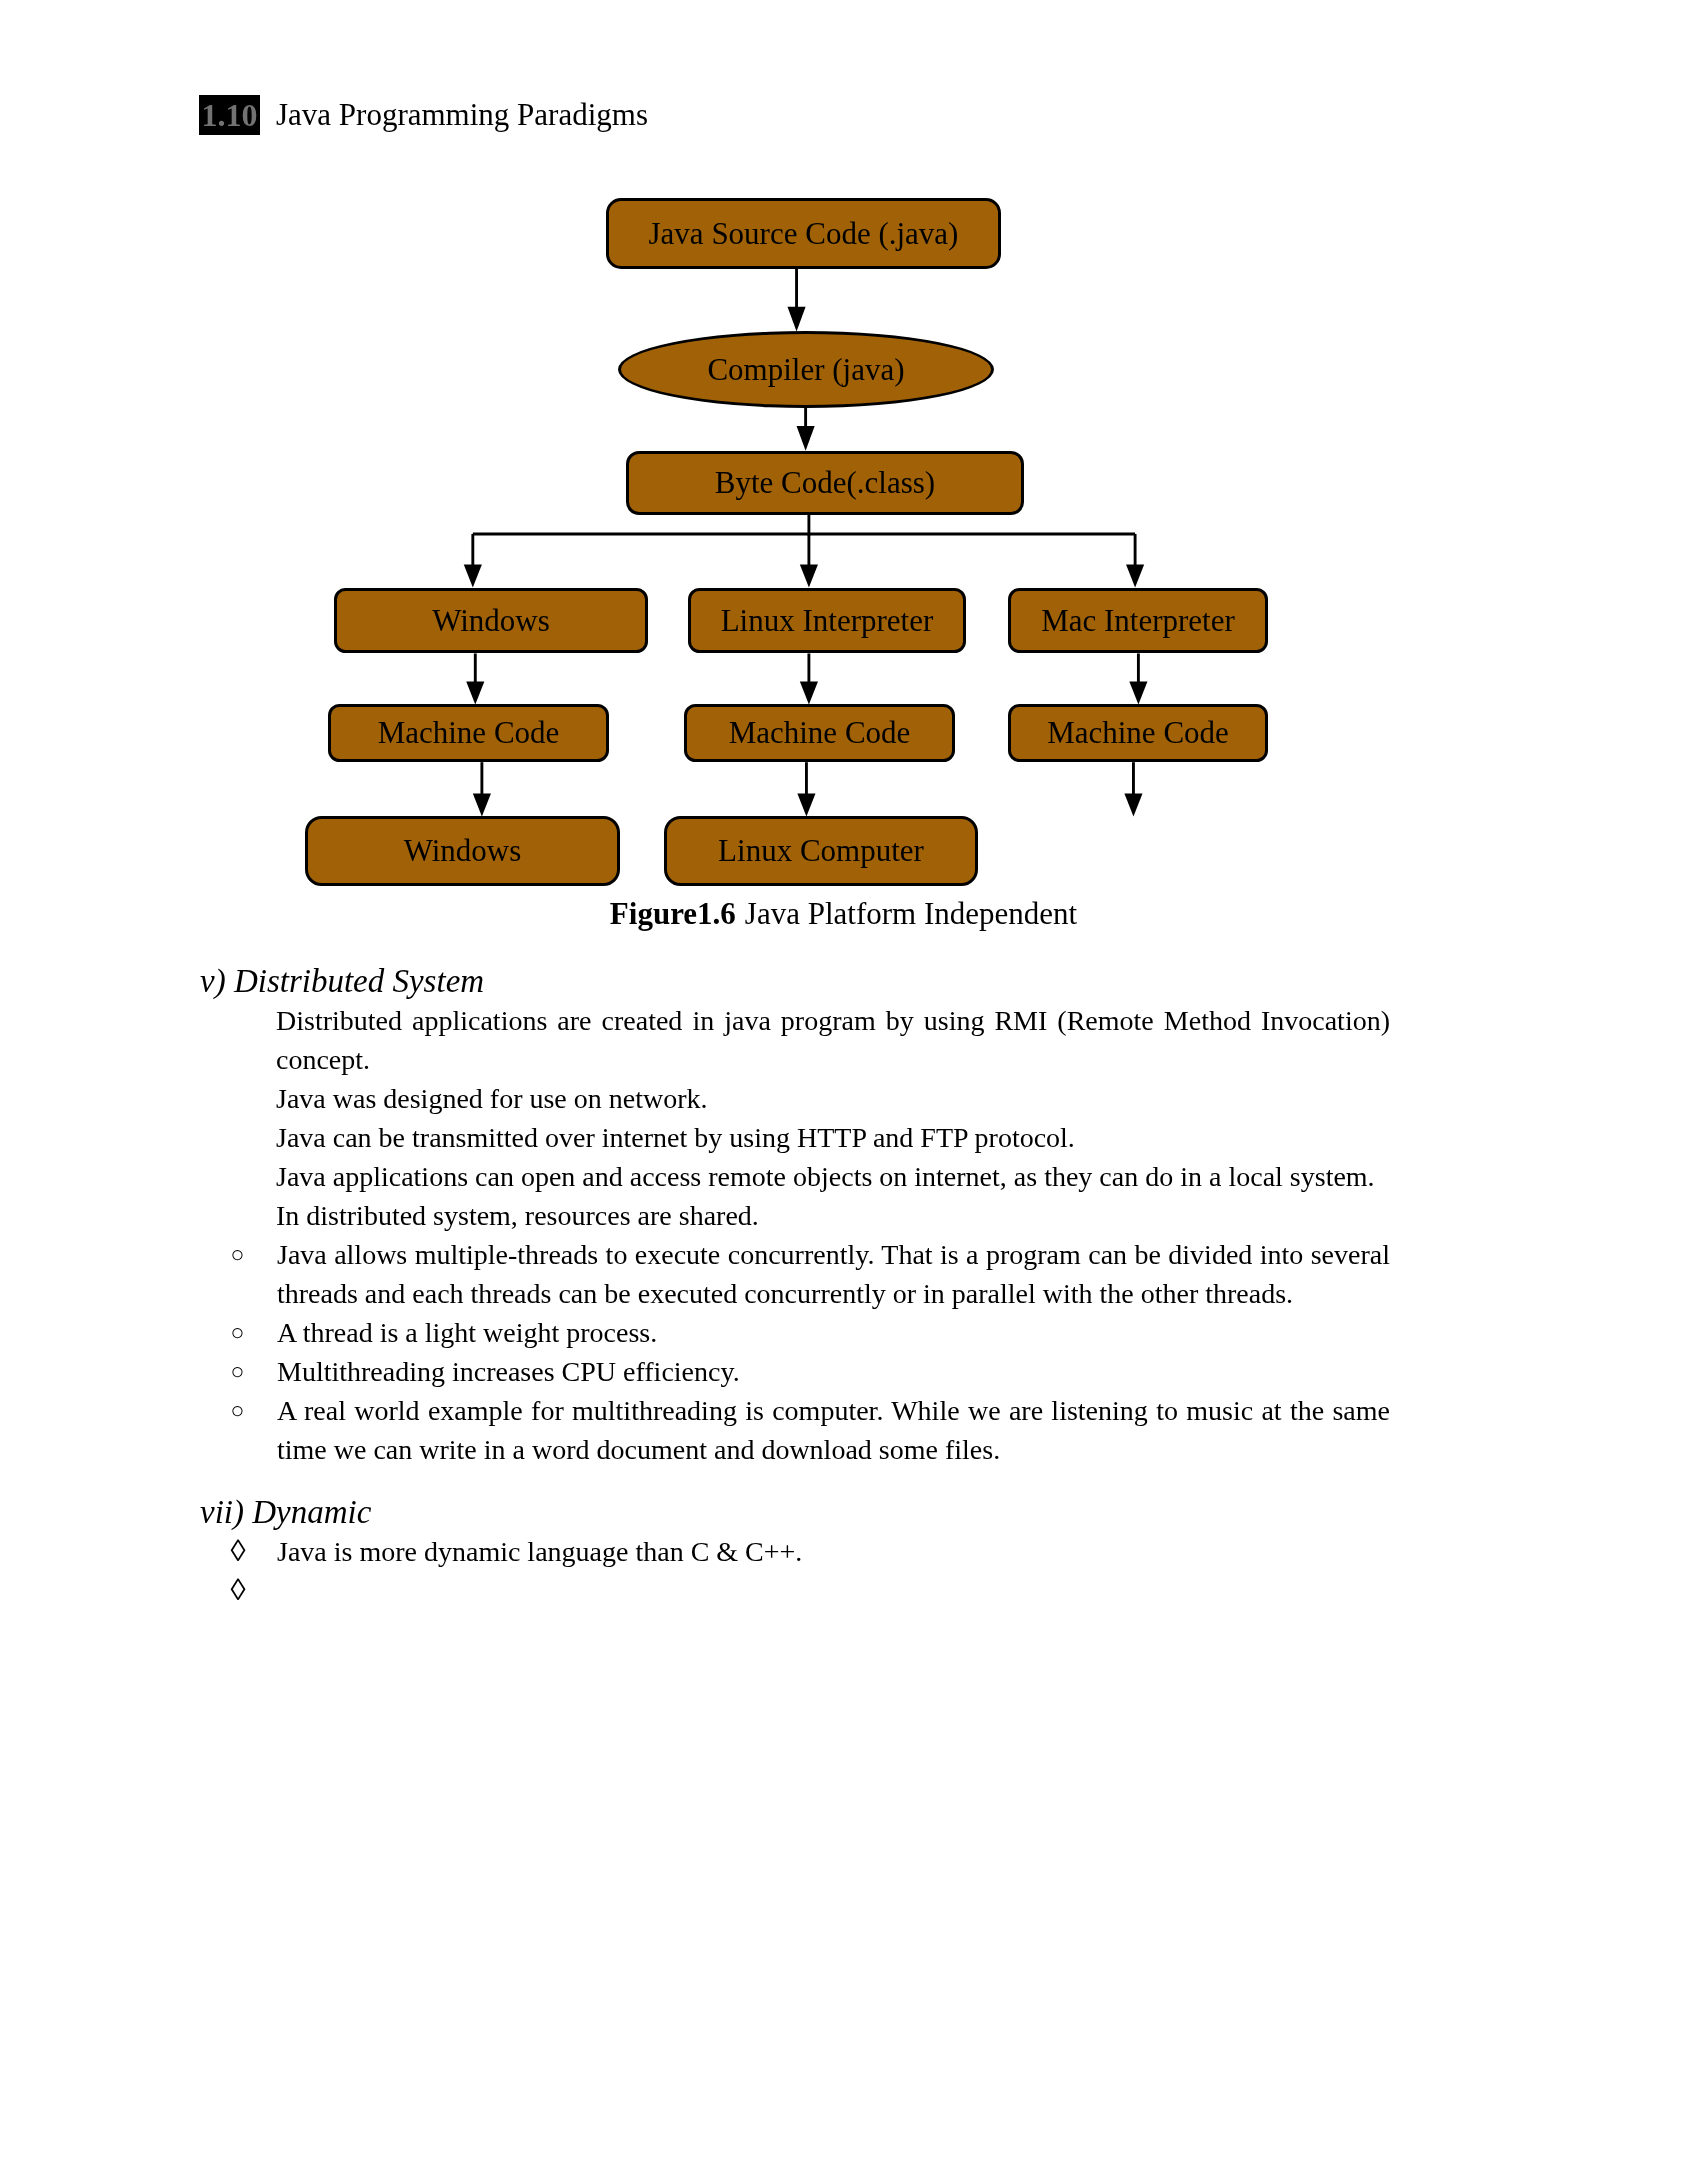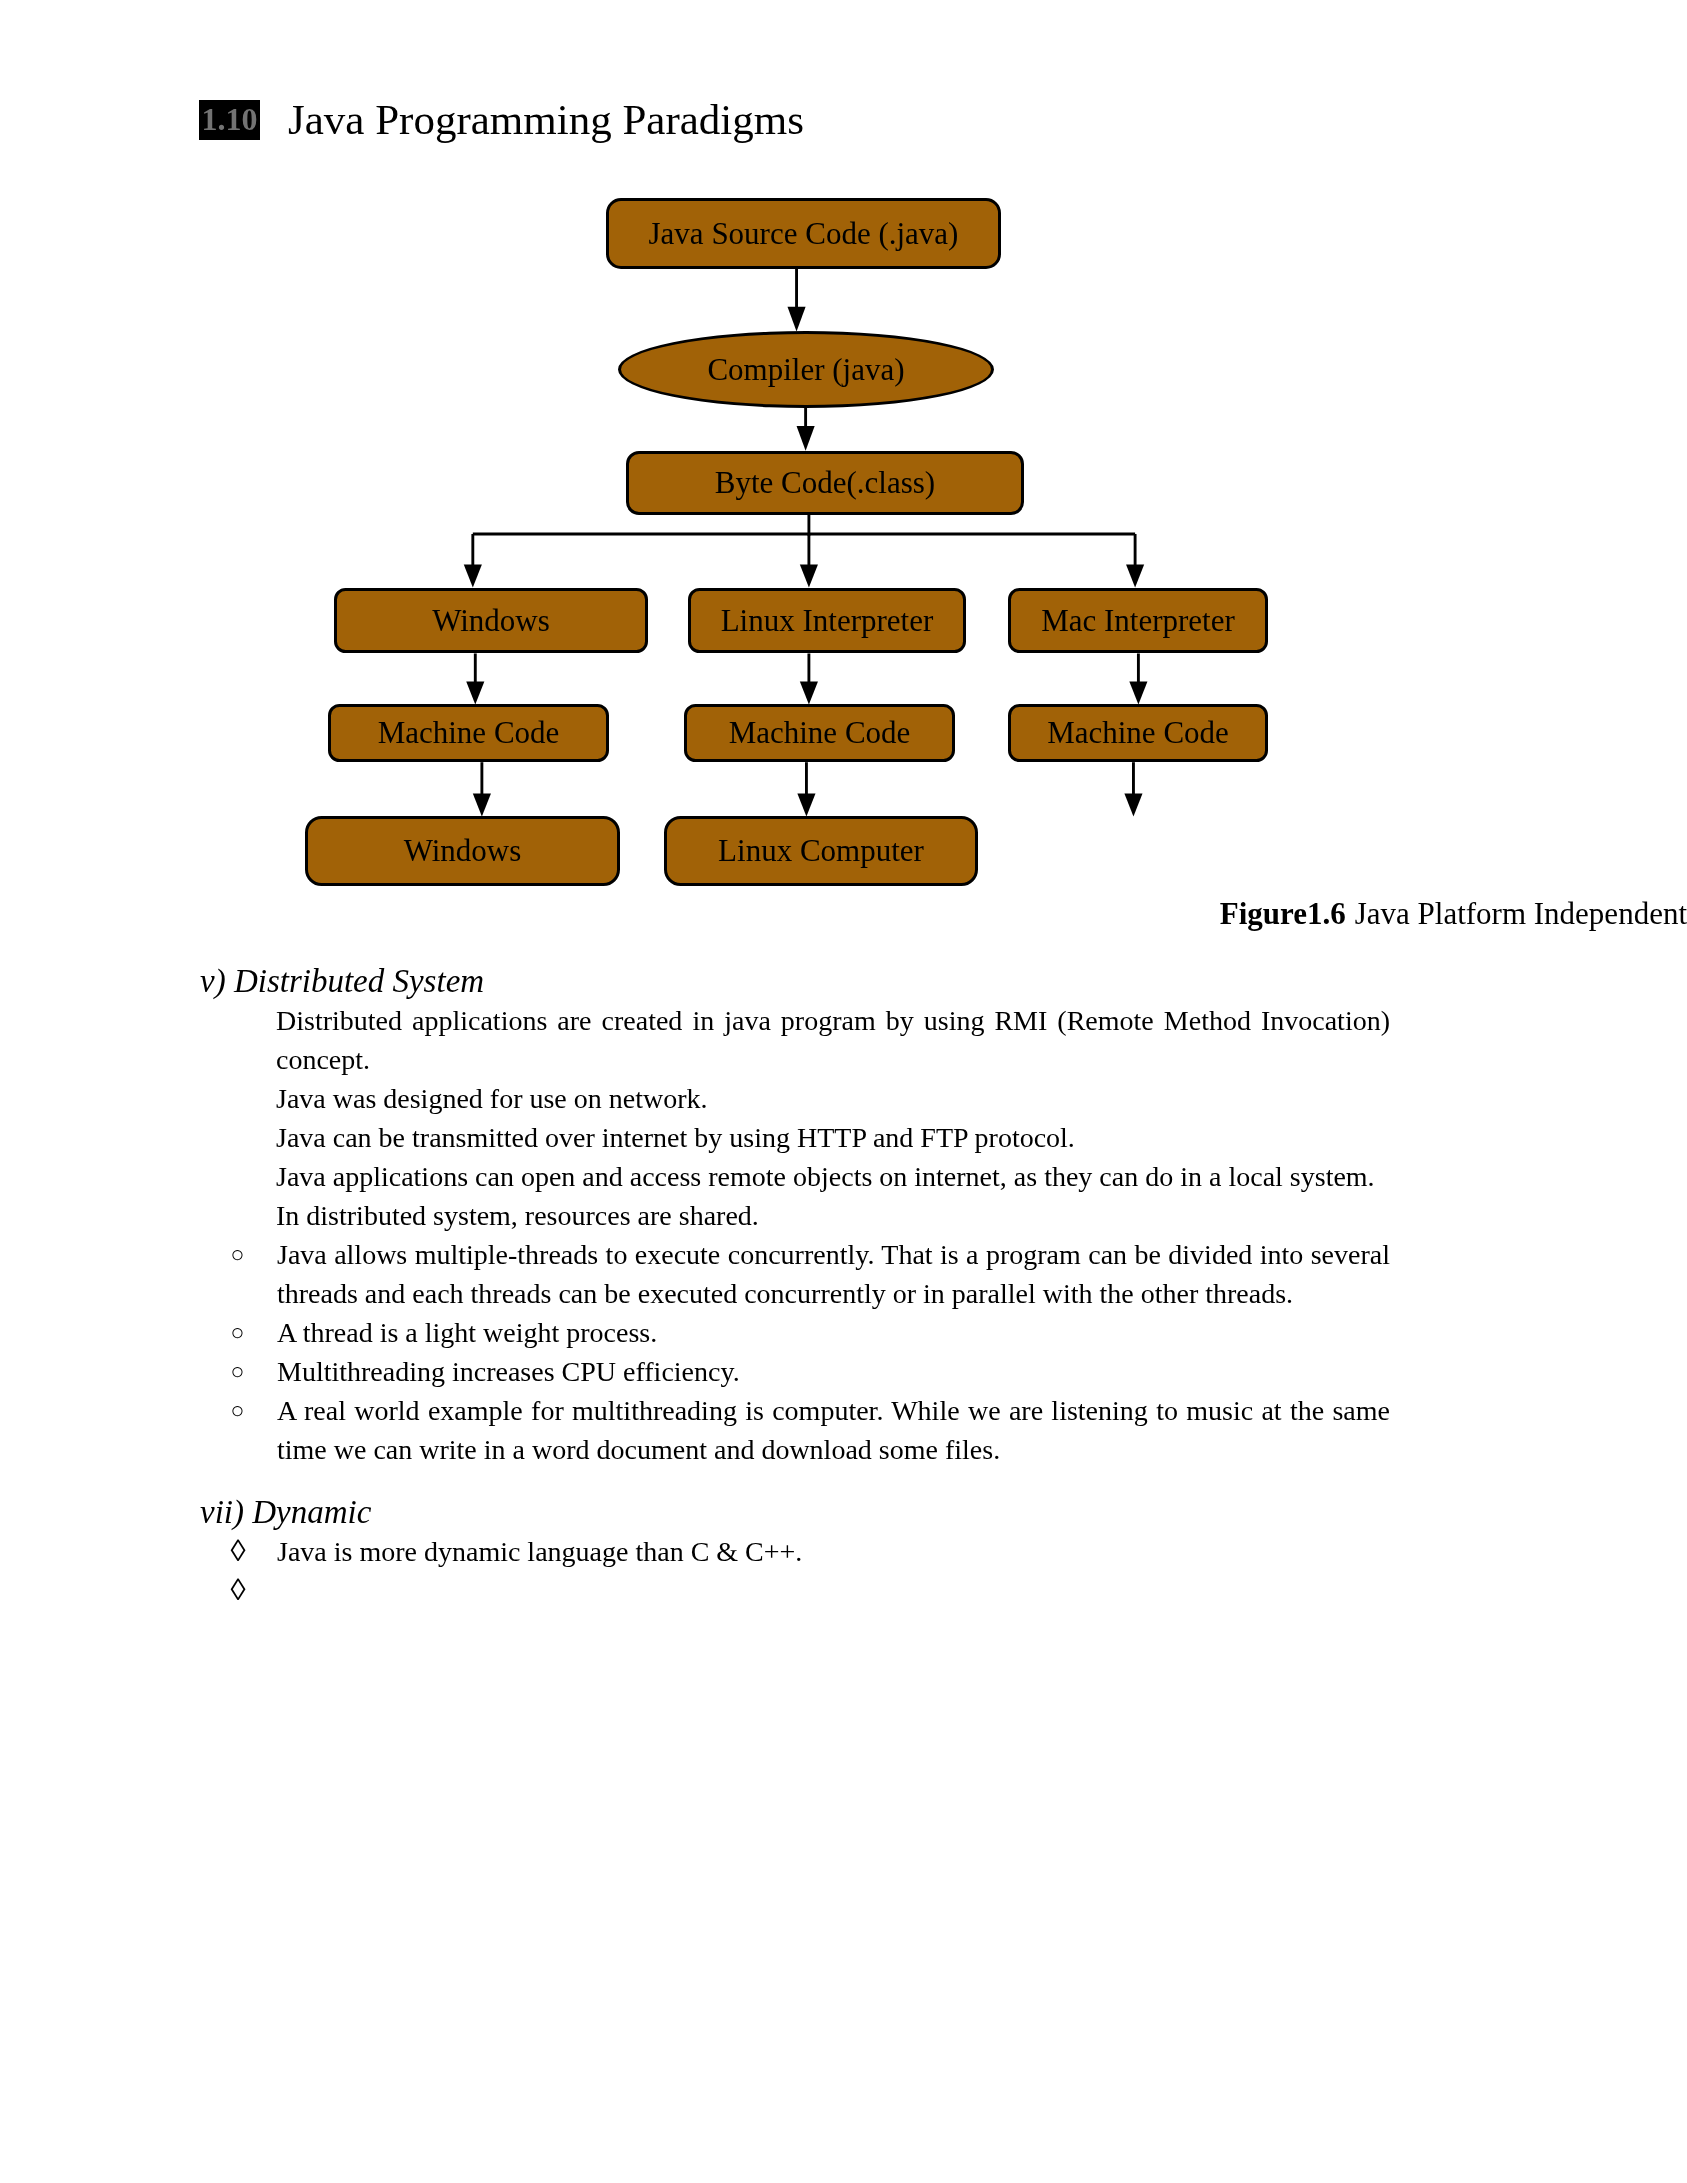--- a/index.html
+++ b/index.html
@@ -9,21 +9,21 @@
     font-family:"Liberation Serif", serif; color:#000000;
   }
 
   
   .header { position:absolute; top:95px; left:199px; display:flex; align-items:center; }
   .sec-badge {
     background:#000000; color:#737373; font-weight:bold; font-size:32px;
     height:40px; min-width:58px; display:flex; align-items:center; justify-content:center;
     box-sizing:border-box; padding:0 2.5px;
   }
-  .sec-title { font-size:43px; margin-left:28px; white-space:nowrap; }
+  .sec-title { font-size:31px; margin-left:16px; white-space:nowrap; }
 
   
   .diagram { position:absolute; left:0; top:0; width:1687px; height:956px; }
   .node {
     position:absolute; box-sizing:border-box; background:#a16207;
     border:3.3px solid #000000; border-radius:13px;
     display:flex; align-items:center; justify-content:center;
     font-size:31px; white-space:nowrap; z-index:2;
   }
   .ellipse { border-radius:50%; }
@@ -37,21 +37,21 @@
   .n-mc2      { left:684px;  top:704px; width:271px; height:58px; border-radius:11.5px; }
   .n-mc3      { left:1008px; top:704px; width:260px; height:58px; border-radius:11.5px; }
   .n-win2     { left:305px;  top:816px; width:315px; height:70px; border-radius:16.5px; }
   .n-linuxc   { left:664px;  top:816px; width:314px; height:70px; border-radius:16.5px; }
   .n-macc     { left:1008px; top:816px; width:314px; height:70px; border-radius:16.5px; }
   .connectors { position:absolute; left:0; top:0; z-index:1; }
   .connectors line, .connectors polyline { stroke:#000000; stroke-width:3.5; fill:none; }
   .connectors polygon { fill:#000000; stroke:none; }
 
   
-  .caption { position:absolute; top:896px; left:0; width:1687px; text-align:right; font-size:31px; }
+  .caption { position:absolute; top:896px; left:0; width:1687px; text-align:center; font-size:31px; }
   .fig-label { font-weight:bold; }
   .fig-title { margin-left:9px; }
 
   
   .content { position:absolute; left:200px; top:962px; width:1190px; font-size:28px; line-height:39px; }
   .sec-heading { font-size:33px; font-weight:normal; font-style:italic; margin:0; line-height:39px; }
   .mt { margin-top:24px; }
   .plain-para { margin:0 0 0 76px; text-align:justify; }
   .bullet-item { position:relative; padding-left:77px; margin:0; text-align:justify; }
   .bullet-marker { position:absolute; left:30.5px; top:0; line-height:39px; }

